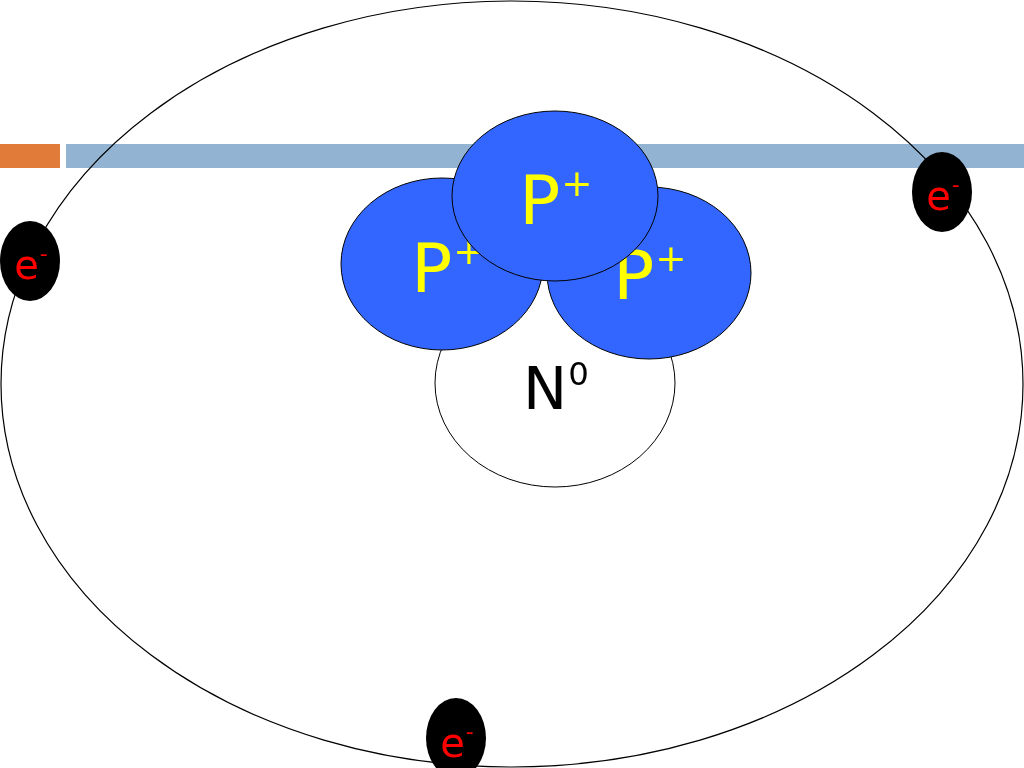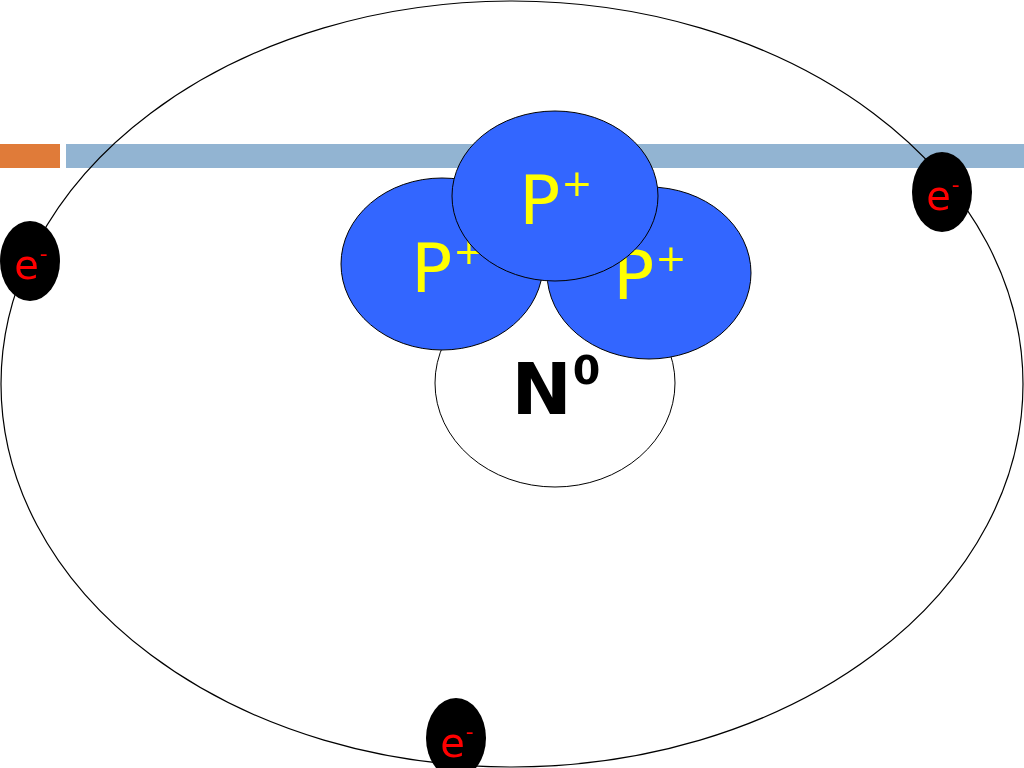--- a/index.html
+++ b/index.html
@@ -36,22 +36,21 @@
     }
     .label sup {
       font-size: 0.55em;
       vertical-align: 0.75em;
       margin-left: 1px;
     }
     .proton-label {
       font-size: 68px;
     }
     .neutron-label {
-      font-size: 72px;
-      font-weight: bold;
+      font-size: 59px;
     }
     .electron-label {
       font-size: 40px;
     }
     .electron-label sup {
       font-size: 0.55em;
       vertical-align: 0.85em;
     }
   </style>
 </head>

